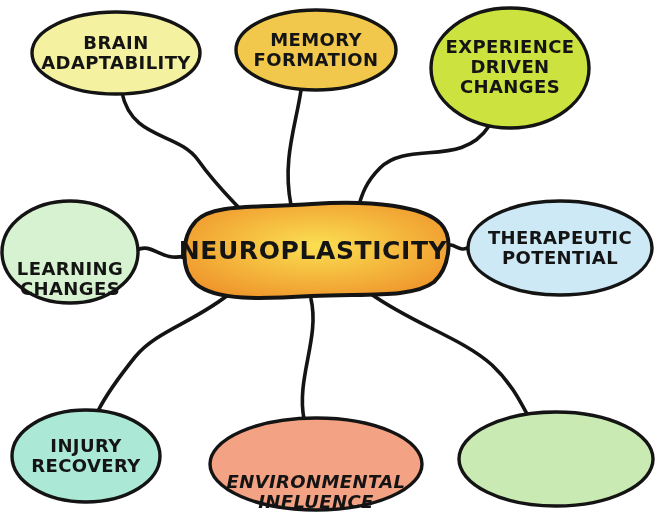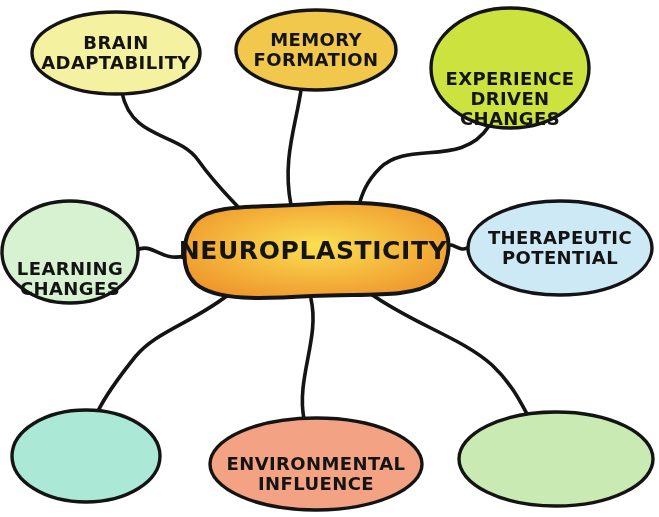--- a/index.html
+++ b/index.html
@@ -87,23 +87,25 @@
                C 180 270, 181 237, 196 221 Z"></path>
     </g>
   </svg>
 
   <div class="label center-label" style="left:313px; top:251px;">NEUROPLASTICITY</div>
 
   <div class="label" style="left:116px; top:53px;">BRAIN
 ADAPTABILITY</div>
   <div class="label" style="left:316px; top:50px;">MEMORY
 FORMATION</div>
-  <div class="label" style="left:510px; top:67px;margin-top:32px;">EXPERIENCE
+  <div class="label" style="left:510px; top:67px;">EXPERIENCE
 DRIVEN
 CHANGES</div>
   <div class="label" style="left:70px; top:252px;margin-top:27px;">LEARNING
 CHANGES</div>
   <div class="label" style="left:560px; top:248px;">THERAPEUTIC
 POTENTIAL</div>
-  <div class="label" style="left:316px; top:474px;">ENVIRONMENTAL
+  <div class="label" style="left:86px; top:456px;">INJURY
+RECOVERY</div>
+  <div class="label" style="left:316px; top:492px;font-style:italic;">ENVIRONMENTAL
 INFLUENCE</div>
 
 </div>
 
 </body></html>

